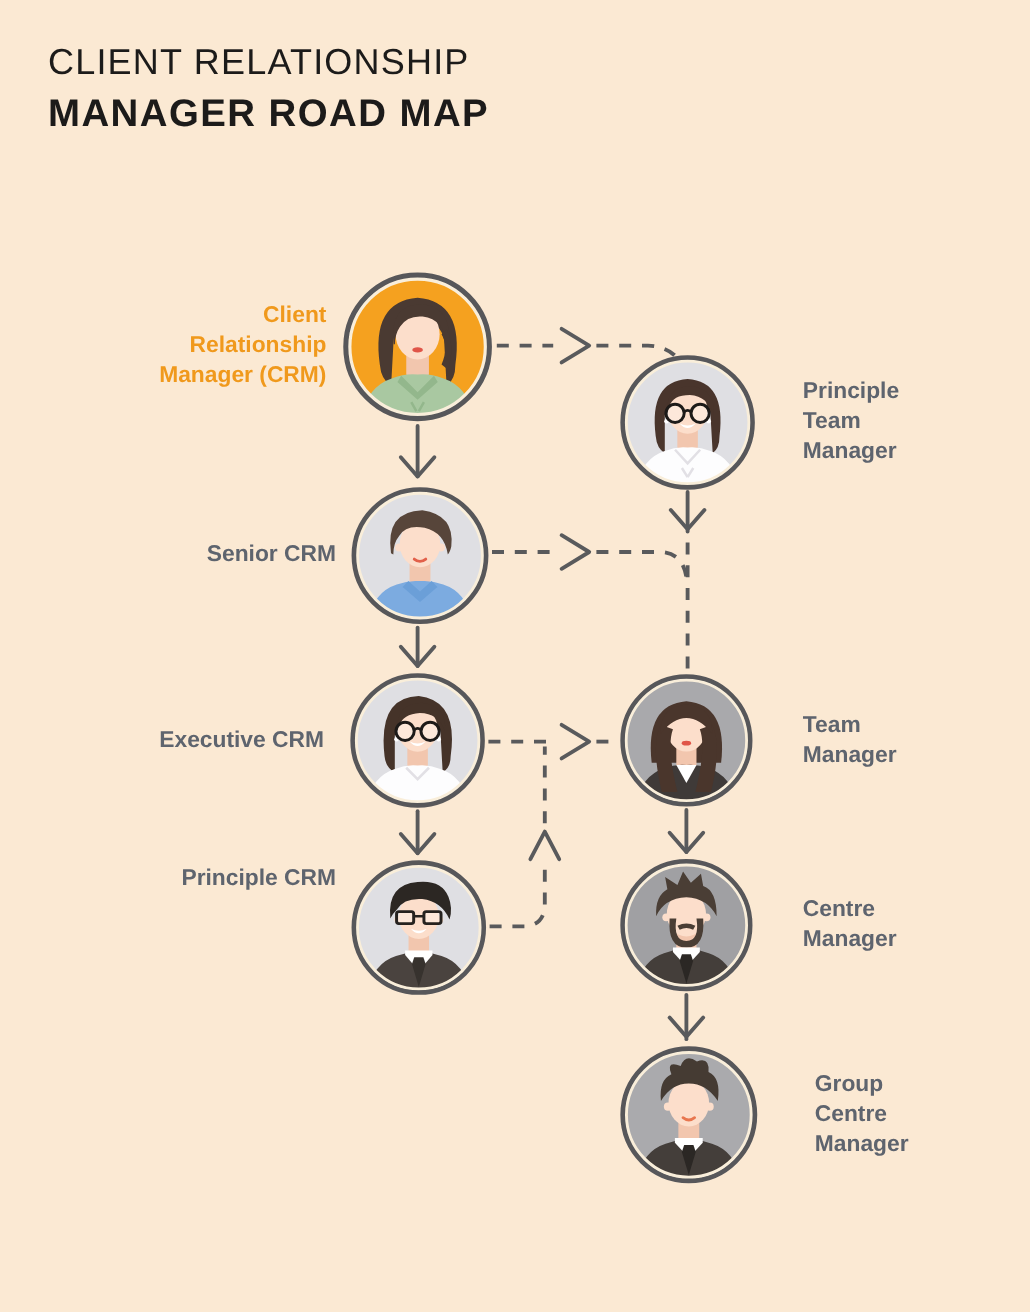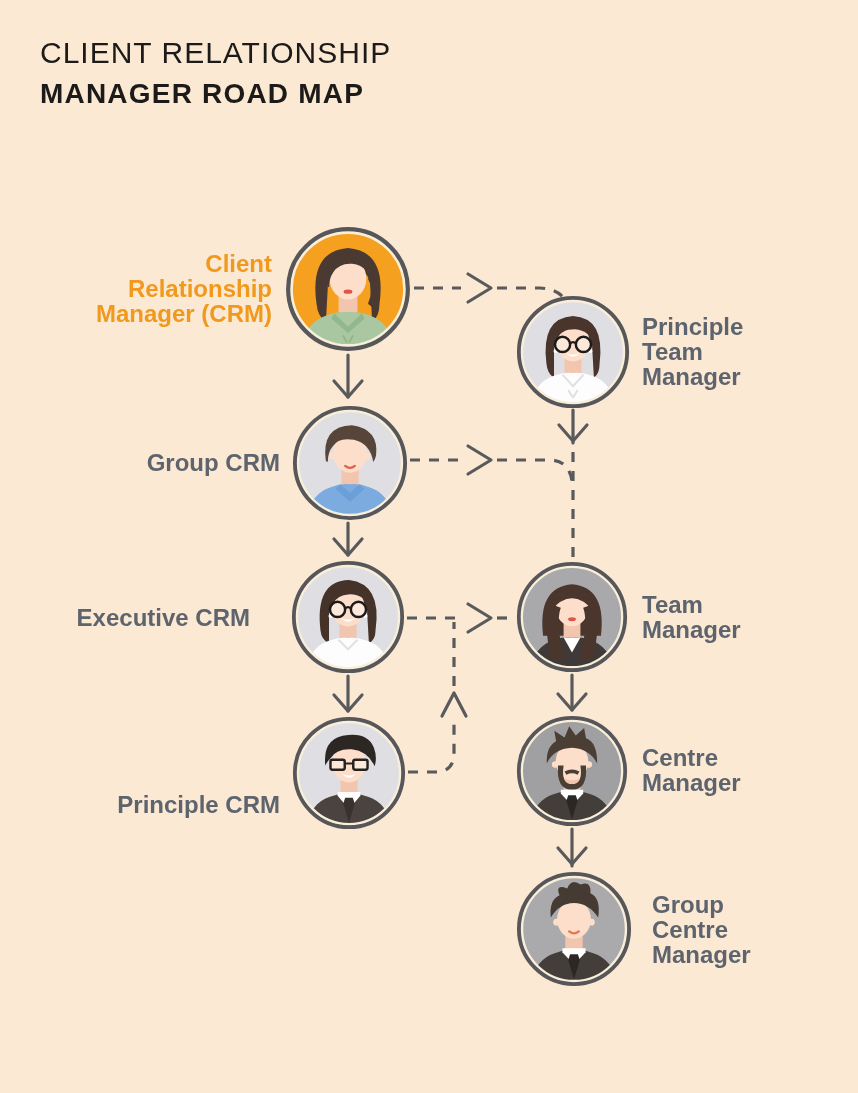--- a/index.html
+++ b/index.html
@@ -3,27 +3,27 @@
 <meta charset="utf-8">
 <style>
   html,body{margin:0;padding:0;background:#fff;}
   .canvas{
     position:relative;width:858px;height:1093px;overflow:hidden;
     background:var(--background);
     font-family:Liberation Sans, sans-serif;
   }
   .title{position:absolute;left:40px;top:36px;color:var(--title-color);}
   .title .l1{font-size:30px;font-weight:400;letter-spacing:1px;line-height:34px;}
-  .title .l2{font-size:28px;font-weight:700;letter-spacing:1.2px;line-height:38px;margin-top:5px;}
+  .title .l2{font-size:32px;font-weight:700;letter-spacing:1.2px;line-height:38px;margin-top:5px;}
   .node{position:absolute;}
   .node svg{display:block;width:100%;height:100%;}
   .label{
     position:absolute;transform:translateY(-50%);
-    font-size:24px;font-weight:700;line-height:25px;
-    color:var(--label-gray);white-space:pre-line;
+    font-size:19px;font-weight:700;line-height:25px;
+    color:var(--label-gray);white-space:pre-line;margin-left:27px;
   }
   .label.align-right{text-align:right;}
   .label.orange{color:var(--accent-orange);}
   .arrows{position:absolute;left:0;top:0;}
   .arrows path,.arrows polyline{fill:none;stroke:var(--line-gray);stroke-width:3.2px;}
   .arrows .dash{stroke-dasharray:10 9;}
   .arrows .head,.arrows .solid{stroke-linecap:round;stroke-linejoin:round;}
   .bg-orange{fill:var(--avatar-orange);}
   .bg-light{fill:var(--avatar-light);}
   .bg-team{fill:var(--avatar-medium);}
@@ -148,21 +148,21 @@
         <ellipse fill="#fcdecb" cx="60" cy="50" rx="17.5" ry="20"></ellipse>
         <path fill="#57453a" d="M35,58 Q30,22 62,21 Q90,25 87,52 Q86,57 84,59 Q81,40 64,36 Q48,33 42,43 Q37,49 37,59 Z"></path>
         <path fill="none" stroke="#e2604a" stroke-width="2.4" stroke-linecap="round" d="M55,63 Q60,67 65,63"></path>
         <path fill="#7cabe0" d="M14,122 Q18,92 40,85 Q50,81 60,82 Q70,81 80,85 Q102,92 106,122 Z"></path>
         <path fill="#6b9fd8" d="M45,87 L60,100 L75,87 L70,82 L60,91 L50,82 Z"></path>
       </g>
       <circle class="ring-in" cx="60" cy="60" r="54"></circle>
       <circle class="ring-out" cx="60" cy="60" r="57"></circle>
     </svg>
   </div>
-  <div class="label align-right" style="right:578px;top:462px">Group CRM</div>
+  <div class="label align-right" style="right:578px;top:462px">Senior CRM</div>
 
   <div class="node" style="left:291px;top:560px;width:114px;height:114px">
     <svg viewBox="0 0 120 120">
       <defs>
           <clipPath id="c4">
             <circle cx="60" cy="60" r="56"></circle>
           </clipPath>
         </defs>
       <circle class="bg-light" cx="60" cy="60" r="56"></circle>
       <g clip-path="url(#c4)">
@@ -176,21 +176,21 @@
         <circle cx="49" cy="52" r="8" fill="#ffffff" fill-opacity="0.3" stroke="#1d1a18" stroke-width="2.6"></circle>
         <circle cx="71" cy="52" r="8" fill="#ffffff" fill-opacity="0.3" stroke="#1d1a18" stroke-width="2.6"></circle>
         <path fill="none" stroke="#1d1a18" stroke-width="2.2" d="M57,51 Q60,48 63,51"></path>
         <path fill="#fdfdfe" d="M14,122 Q18,92 40,85 Q50,81 60,82 Q70,81 80,85 Q102,92 106,122 Z"></path>
         <path fill="none" stroke="#e2e0e5" stroke-width="2.2" d="M50,84 L60,94 L70,84"></path>
       </g>
       <circle class="ring-in" cx="60" cy="60" r="54"></circle>
       <circle class="ring-out" cx="60" cy="60" r="57"></circle>
     </svg>
   </div>
-  <div class="label align-right" style="right:608px;top:617px">Executive CRM</div>
+  <div class="label align-right" style="right:588px;top:617px">Executive CRM</div>
 
   <div class="node" style="left:516px;top:561px;width:112px;height:112px">
     <svg viewBox="0 0 120 120">
       <defs>
           <clipPath id="c5">
             <circle cx="60" cy="60" r="56"></circle>
           </clipPath>
         </defs>
       <circle class="bg-team" cx="60" cy="60" r="56"></circle>
       <g clip-path="url(#c5)">
@@ -230,21 +230,21 @@
         <rect x="64.5" y="46" width="15" height="10.5" rx="2" fill="#ffffff" fill-opacity="0.3" stroke="#26221f" stroke-width="2.6"></rect>
         <path fill="none" stroke="#26221f" stroke-width="2.2" d="M55.5,50 H64.5"></path>
         <path fill="#4a433f" d="M14,122 Q18,92 40,85 Q50,81 60,82 Q70,81 80,85 Q102,92 106,122 Z"></path>
         <path fill="#fff" d="M48,84 L60,98 L72,84 L72,80 L48,80 Z"></path>
         <path fill="#37322e" d="M56,86 h8 l2,6 -6,20 -6,-20 Z"></path>
       </g>
       <circle class="ring-in" cx="60" cy="60" r="54"></circle>
       <circle class="ring-out" cx="60" cy="60" r="57"></circle>
     </svg>
   </div>
-  <div class="label align-right" style="right:578px;top:804px">Principle CRM</div>
+  <div class="label align-right" style="right:578px;top:732px">Principle CRM</div>
 
   <div class="node" style="left:516px;top:715px;width:112px;height:112px">
     <svg viewBox="0 0 120 120">
       <defs>
           <clipPath id="c7">
             <circle cx="60" cy="60" r="56"></circle>
           </clipPath>
         </defs>
       <circle class="bg-centre" cx="60" cy="60" r="56"></circle>
       <g clip-path="url(#c7)">

